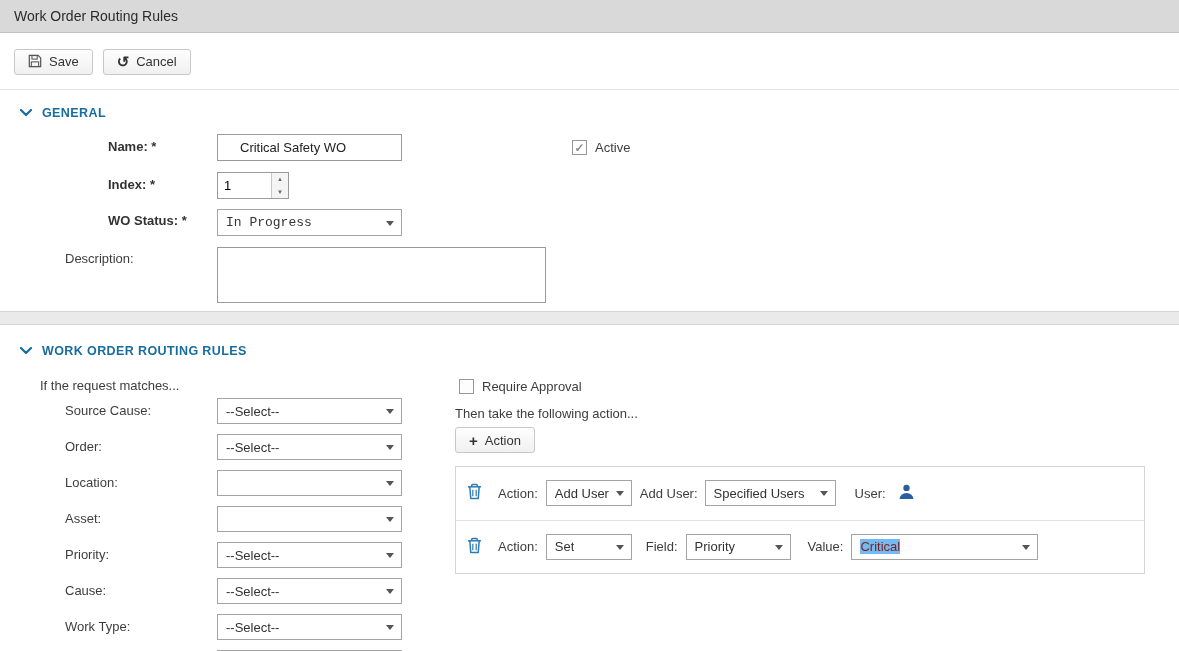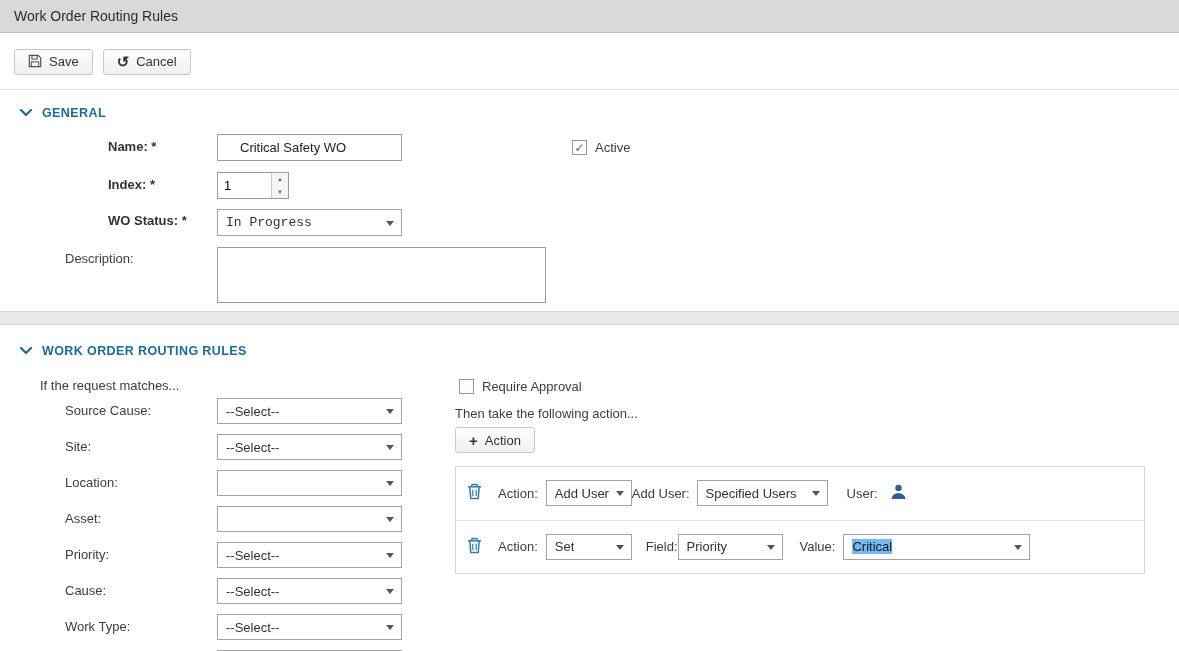--- a/index.html
+++ b/index.html
@@ -68,21 +68,21 @@
   .action-row .lab { color:#3d3d3d; white-space:nowrap; }
   .action-row .select { flex:none; }
   .icon-btn { background:none; border:none; cursor:pointer; display:inline-flex; align-items:center; padding:0; }
 
   .tagbox { width:172px; height:25px; border:1px solid #b9b9b9; background:#fff;
     display:flex; align-items:center; padding:0 4px; }
   .chip { display:inline-flex; align-items:center; gap:6px; background:#e7e7e7;
     border:1px solid #cfcfcf; border-radius:2px; padding:1px 6px; font-size:12px; color:#333; }
   .chip .x { color:#777; cursor:pointer; font-size:12px; }
 
-  .sel-highlight { background:#74b9f0; color:#0f172a; }
+  .sel-highlight { background:#74b9f0; color:#7f1d1d; }
 </style>
 </head>
 <body>
 
 <div id="app">
 
   <div class="titlebar">
     <span>Work Order Routing Rules</span>
   </div>
 
@@ -154,21 +154,21 @@
   <span class="abs" style="left:40px; top:378px; color:#3d3d3d;">If the request matches...</span>
 
   <div class="filter-row" style="top:398px;">
     <span class="flabel">Source Cause:</span>
     <div class="select">
       <span class="txt">--Select--</span>
       <i class="caret"></i>
     </div>
   </div>
   <div class="filter-row" style="top:434px;">
-    <span class="flabel">Site:</span>
+    <span class="flabel">Order:</span>
     <div class="select">
       <span class="txt">--Select--</span>
       <i class="caret"></i>
     </div>
   </div>
   <div class="filter-row" style="top:470px;">
     <span class="flabel">Location:</span>
     <div class="select">
       <span class="txt"></span>
       <i class="caret"></i>
@@ -231,21 +231,21 @@
               <path d="M3 4l1 12.5h8L13 4" stroke="#2e7bb4" stroke-width="1.6" fill="none" stroke-linejoin="round"></path>
               <path d="M6.2 7v7M9.8 7v7" stroke="#2e7bb4" stroke-width="1.3"></path>
             </svg>
         </span>
       </button>
       <span class="lab" style="margin-left:16px;">Action:</span>
       <div class="select" style="margin-left:8px; width:86px;">
         <span class="txt">Add User</span>
         <i class="caret"></i>
       </div>
-      <span class="lab" style="margin-left:0;">Add User:</span>
+      <span class="lab" style="margin-left:8px;">Add User:</span>
       <div class="select" style="margin-left:7px; width:131px;">
         <span class="txt">Specified Users</span>
         <i class="caret"></i>
       </div>
       <span class="lab" style="margin-left:19px;">User:</span>
       <button class="icon-btn" style="margin-left:12px;">
         <span>
           <svg width="17" height="17" viewBox="0 0 16 16">
               <circle cx="8" cy="4.6" r="3" fill="#2a5f9e"></circle>
               <path d="M1.5 15a6.5 5.6 0 0 1 13 0z" fill="#2a5f9e"></path>
@@ -264,21 +264,21 @@
               <path d="M6.2 7v7M9.8 7v7" stroke="#2e7bb4" stroke-width="1.3"></path>
             </svg>
         </span>
       </button>
       <span class="lab" style="margin-left:16px;">Action:</span>
       <div class="select" style="margin-left:8px; width:86px;">
         <span class="txt">Set</span>
         <i class="caret"></i>
       </div>
       <span class="lab" style="margin-left:14px;">Field:</span>
-      <div class="select" style="width:105px;">
+      <div class="select" style="margin-left:8px; width:105px;">
         <span class="txt">Priority</span>
         <i class="caret"></i>
       </div>
       <span class="lab" style="margin-left:17px;">Value:</span>
       <div class="select" style="margin-left:8px; width:187px;">
         <span class="txt sel-highlight">Critical</span>
         <i class="caret"></i>
       </div>
     </div>
 

